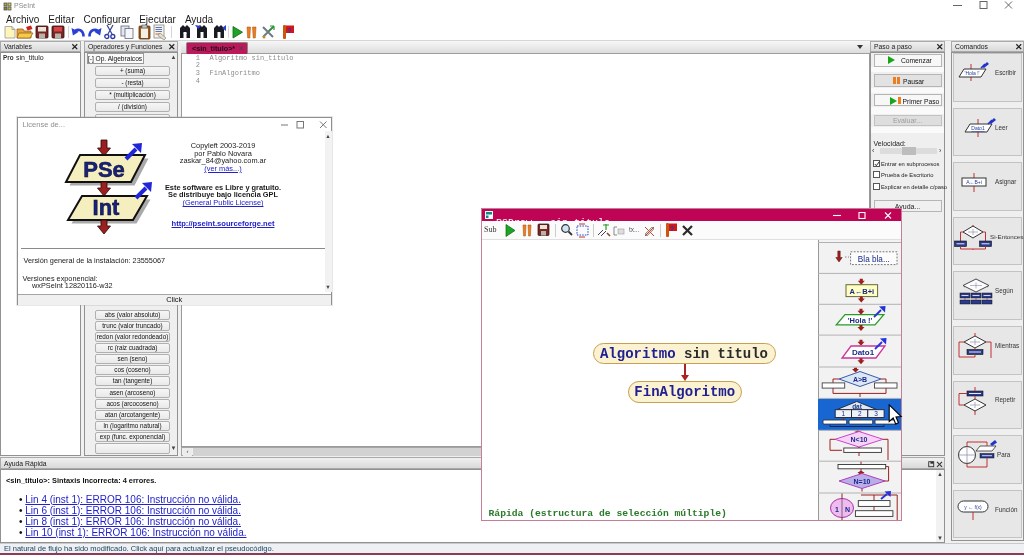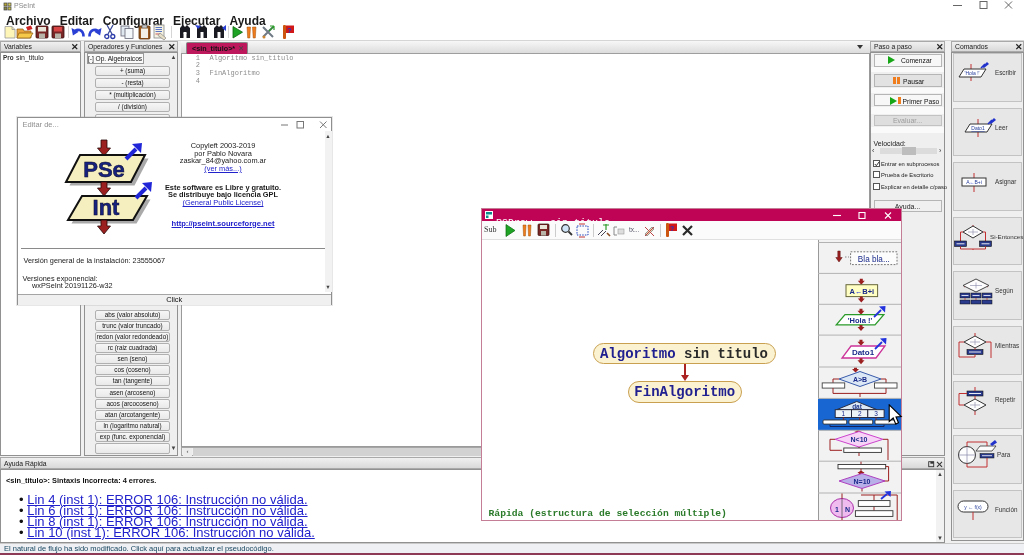--- a/index.html
+++ b/index.html
@@ -21,21 +21,21 @@
     <rect x="5" y="5" width="3" height="3" fill="#c8c050" stroke="#444" stroke-width="0.7"></rect>
   </svg>
 <div class="a" style="left:14px;top:1.5px;font-size:7px;color:#8a8a8a;">PSeInt</div>
 <svg class="a" style="left:950px;top:0px;" width="70" height="11" viewBox="0 0 70 11">
     <line x1="3" y1="5.5" x2="12" y2="5.5" stroke="#666" stroke-width="1"></line>
     <rect x="30" y="1.5" width="7" height="7" fill="none" stroke="#666" stroke-width="1"></rect>
     <line x1="55" y1="1.5" x2="62" y2="8.5" stroke="#666" stroke-width="1"></line>
     <line x1="62" y1="1.5" x2="55" y2="8.5" stroke="#666" stroke-width="1"></line>
   </svg>
 
-<div class="a" style="left:6px;top:13.5px;font-size:12px;color:#1a1a1a;word-spacing:0;font-weight:bold;">
+<div class="a" style="left:6px;top:13.5px;font-size:10px;color:#1a1a1a;word-spacing:0;">
 <span style="margin-right:9px;">Archivo</span><span style="margin-right:9px;">Editar</span><span style="margin-right:9px;">Configurar</span><span style="margin-right:9px;">Ejecutar</span><span>Ayuda</span>
 </div>
 
 <svg class="a" style="left:0px;top:23px;" width="300" height="18" viewBox="0 0 300 18" font-family="Liberation Sans">
 <path d="M5 3.5 L12 3.5 L15 6.5 L15 15 L5 15 Z" fill="#fdf6b8" stroke="#999" stroke-width="0.8"></path>
     <path d="M12 3.5 L12 6.5 L15 6.5" fill="none" stroke="#999" stroke-width="0.8"></path>
 <g>
       <path d="M17 6 L23 6 L24 8 L31 8 L31 15 L17 15 Z" fill="#e8a33d" stroke="#8a5a10" stroke-width="0.7"></path>
       <path d="M19 10 L33 10 L30 15 L17 15 Z" fill="#f6c94a" stroke="#8a5a10" stroke-width="0.7"></path>
       <path d="M26 4 L31 2.5 L32.5 6 L27.5 7.5 Z" fill="#cc2222"></path>
@@ -282,37 +282,37 @@
 
 <div class="hdr" style="left:0px;top:457px;width:945px;height:12px;line-height:11px;">Ayuda Rápida</div>
 <svg class="a" style="left:928px;top:461px;" width="15" height="7" viewBox="0 0 15 7">
     <rect x="0.7" y="0.7" width="5" height="5" fill="none" stroke="#333" stroke-width="0.9"></rect>
     <rect x="2.4" y="0.7" width="3.3" height="2" fill="#333"></rect>
     <line x1="9" y1="0.8" x2="14" y2="5.8" stroke="#333" stroke-width="1.1"></line>
     <line x1="14" y1="0.8" x2="9" y2="5.8" stroke="#333" stroke-width="1.1"></line>
   </svg>
 <div class="a" style="left:0px;top:469px;width:945px;height:74px;background:#ffffff;border:1px solid #919191;"></div>
 <div class="a" style="left:6px;top:475.5px;font-size:7.4px;font-weight:bold;color:#111;">&lt;sin_titulo&gt;: Sintaxis Incorrecta: 4 errores.</div>
-<div class="a" style="left:19px;top:493.5px;font-size:13px;line-height:11px;color:#111;">
+<div class="a" style="left:19px;top:493.5px;font-size:10px;line-height:11px;color:#111;">
 <div>• <span class="link">Lin 4 (inst 1): ERROR 106: Instrucción no válida.</span></div>
 <div>• <span class="link">Lin 6 (inst 1): ERROR 106: Instrucción no válida.</span></div>
 <div>• <span class="link">Lin 8 (inst 1): ERROR 106: Instrucción no válida.</span></div>
 <div>• <span class="link">Lin 10 (inst 1): ERROR 106: Instrucción no válida.</span></div>
 </div>
 
 <div class="a" style="left:936px;top:470px;width:8px;height:72px;background:#f2f2f2;"></div>
 <div class="a" style="left:936px;top:470px;width:8px;height:8px;font-size:6px;color:#444;text-align:center;line-height:8px;">▲</div>
 <div class="a" style="left:936px;top:534px;width:8px;height:8px;font-size:6px;color:#444;text-align:center;line-height:8px;">▼</div>
 
 <div class="a" style="left:0px;top:543px;width:1024px;height:10px;background:#eef0f4;border-top:1px solid #c9c9c9;"></div>
 <div class="a" style="left:4px;top:544px;font-size:7.5px;color:#17455e;">El natural de flujo ha sido modificado. Click aquí para actualizar el pseudocódigo.</div>
 <div class="a" style="left:0px;top:553px;width:1024px;height:2px;background:#8d3a57;"></div>
 
 <div class="a" style="left:16.5px;top:117px;width:315.5px;height:188px;background:#ffffff;border:1px solid #8f8f8f;box-shadow:0 0 0 1px rgba(160,160,160,0.25);"></div>
-<div class="a" style="left:22.5px;top:119.5px;font-size:7.5px;color:#8f8f8f;">Editar de...</div>
+<div class="a" style="left:22.5px;top:119.5px;font-size:7.5px;color:#8f8f8f;">License de...</div>
 <svg class="a" style="left:280px;top:121px;" width="50" height="8" viewBox="0 0 50 8">
     <line x1="1" y1="4" x2="8" y2="4" stroke="#777" stroke-width="1"></line>
     <rect x="17" y="0.5" width="6.5" height="6.5" fill="none" stroke="#777" stroke-width="1"></rect>
     <line x1="40" y1="0.5" x2="46.5" y2="7" stroke="#777" stroke-width="1"></line>
     <line x1="46.5" y1="0.5" x2="40" y2="7" stroke="#777" stroke-width="1"></line>
   </svg>
 
 <svg class="a" style="left:60px;top:135px;" width="105" height="102" viewBox="0 0 105 102">
 <path d="M41 5 L47 5 L47 13 L50.5 13 L44 21 L37.5 13 L41 13 Z" fill="#9b1f1f" stroke="#2a0808" stroke-width="0.8"></path>
 <path d="M9.5 50.5 L74.5 50.5 L88.5 23.5 L23.5 23.5 Z" fill="#aaaaaa"></path>
@@ -332,21 +332,21 @@
 <div class="a" style="left:117px;top:142px;width:212px;text-align:center;font-size:7.4px;font-weight:normal;color:#1a1a1a;line-height:7.6px;">
 Copyleft 2003-2019<br>por Pablo Novara<br>zaskar_84@yahoo.com.ar<br><span class="link">(ver más...)</span>
 </div>
 <div class="a" style="left:117px;top:183.5px;width:212px;text-align:center;font-size:7.4px;font-weight:bold;color:#1a1a1a;line-height:7.8px;">
 Este software es Libre y gratuito.<br>Se distribuye bajo licencia GPL<br><span class="link" style="font-weight:normal;">(General Public License)</span>
 </div>
 <div class="a" style="left:117px;top:218.5px;width:212px;text-align:center;font-size:7.6px;font-weight:bold;"><span class="link">http://pseint.sourceforge.net</span></div>
 <div class="a" style="left:21px;top:248px;width:305px;height:1px;background:#8a8a8a;"></div>
 <div class="a" style="left:23.5px;top:256px;font-size:7.3px;color:#1a1a1a;">Versión general de la instalación: 23555067</div>
 <div class="a" style="left:22.5px;top:274.3px;font-size:7.3px;color:#1a1a1a;">Versiones exponencial:</div>
-<div class="a" style="left:32px;top:281.2px;font-size:7.3px;color:#1a1a1a;">wxPSeInt 20191126-w32</div>
+<div class="a" style="left:32px;top:281.2px;font-size:7.3px;color:#1a1a1a;">wxPSeInt 12820116-w32</div>
 <div class="a" style="left:324.5px;top:131px;width:7px;height:161px;background:#f2f2f2;"></div>
 <div class="a" style="left:324.5px;top:132px;width:7px;height:8px;font-size:5.5px;color:#444;text-align:center;line-height:8px;">▲</div>
 <div class="a" style="left:324.5px;top:283px;width:7px;height:8px;font-size:5.5px;color:#444;text-align:center;line-height:8px;">▼</div>
 <div class="a" style="left:17.5px;top:293.5px;width:313.5px;height:11px;background:#f0f0f0;border-top:1px solid #a5a5a5;font-size:7.5px;color:#111;text-align:center;line-height:10.5px;">Click</div>
 
 <div class="a" style="left:481px;top:208px;width:421px;height:313px;background:#ffffff;border:1px solid #c47e96;"></div>
 
 <div class="a" style="left:482px;top:208.5px;width:419px;height:12.5px;background:#c00455;"></div>
 <svg class="a" style="left:485px;top:211px;" width="8" height="8" viewBox="0 0 8 8">
     <rect x="0" y="0" width="8" height="8" fill="#fff"></rect>

